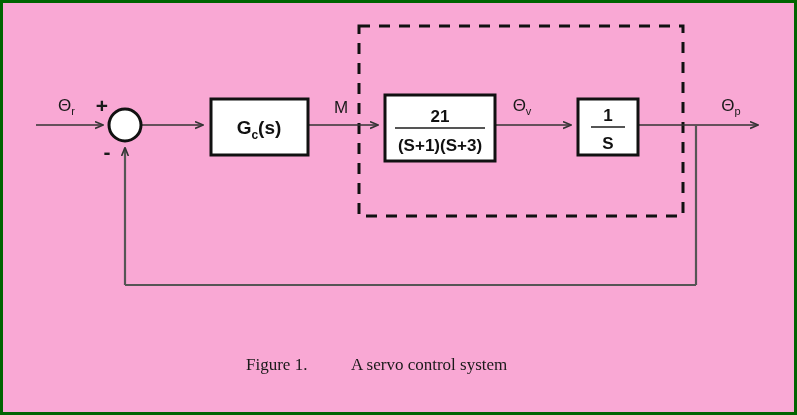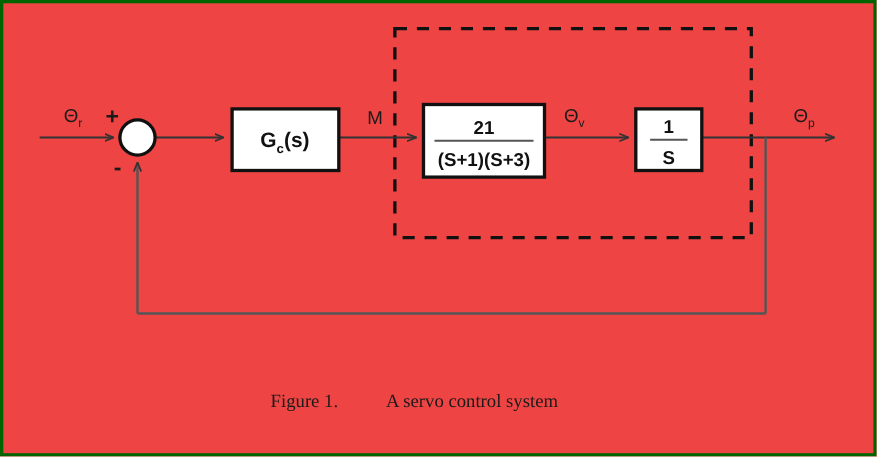--- a/index.html
+++ b/index.html
@@ -6,21 +6,21 @@
     margin: 0;
     padding: 0;
     background: #ffffff;
   }
   #figure-frame {
     position: relative;
     width: 797px;
     height: 415px;
     box-sizing: border-box;
     border: 3px solid #006400;
-    background: #ef4444;
+    background: #f9a8d4;
     overflow: hidden;
     font-family: "Liberation Sans", sans-serif;
   }
   #diagram-svg {
     position: absolute;
     left: 0;
     top: 0;
     width: 797px;
     height: 415px;
     display: block;

